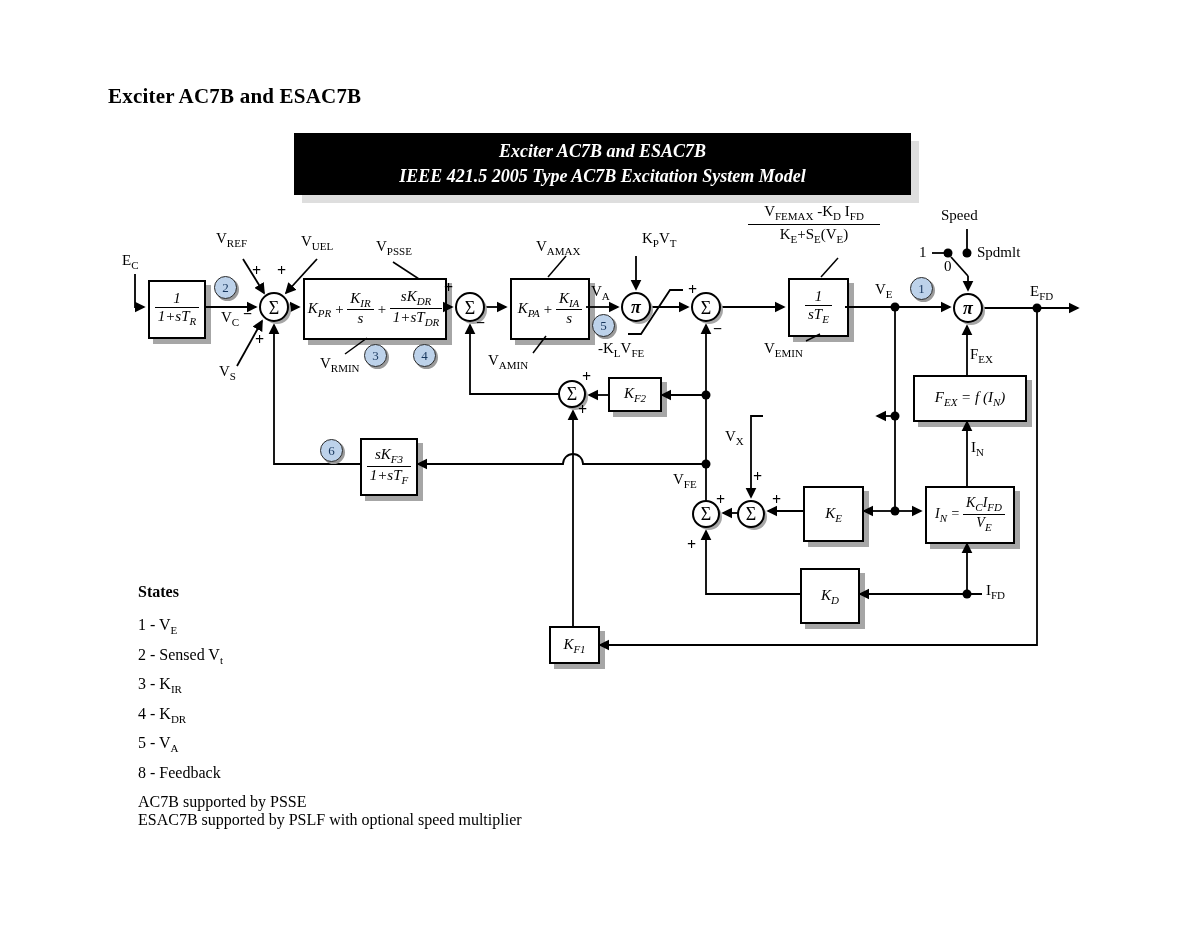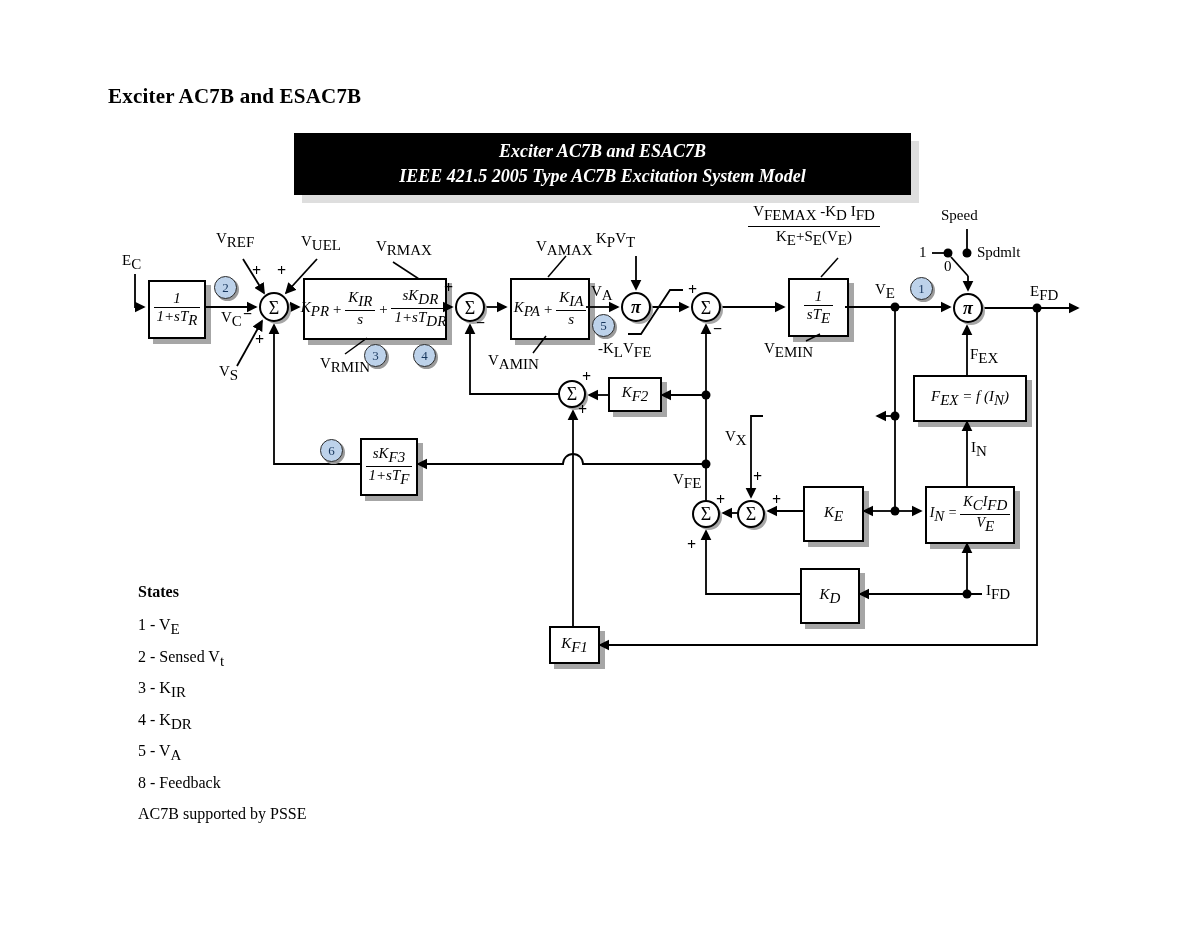--- a/index.html
+++ b/index.html
@@ -9,21 +9,21 @@
   .hdr{position:absolute;left:294px;top:133px;width:615px;height:60px;background:#000;
        box-shadow:8px 8px 0 0 #dedede;display:flex;flex-direction:column;justify-content:center;
        align-items:center;border:1px solid #000;}
   .hdr div{color:#fff;font-style:italic;font-weight:bold;font-size:18px;line-height:25px;white-space:nowrap;}
   .blk{position:absolute;background:#fff;border:2px solid #000;box-shadow:5px 5px 0 0 #a6a6a6;
        display:flex;align-items:center;justify-content:center;font-style:italic;font-size:15px;
        white-space:nowrap;z-index:1;gap:3px;}
   .frac{display:inline-block;text-align:center;vertical-align:middle;line-height:1.05;}
   .frac .num{display:block;padding:0 3px;}
   .frac .den{display:block;border-top:1.5px solid #000;padding:1px 3px 0 3px;}
-  sub{font-size:15px;vertical-align:-4px;font-style:inherit;}
+  sub{font-size:11px;vertical-align:-4px;font-style:inherit;}
   .lb{position:absolute;font-size:15px;white-space:nowrap;z-index:3;}
   .sgn{position:absolute;font-size:16px;font-weight:bold;z-index:3;}
   .badge{position:absolute;width:21px;height:21px;border-radius:50%;background:#bdd2ea;
          border:1.5px solid #2b2b2b;box-shadow:2px 2px 0 0 #9a9a9a;display:flex;align-items:center;
          justify-content:center;font-size:13px;color:#17365d;z-index:4;}
   .fracbox{position:absolute;text-align:center;font-size:15px;z-index:3;}
   .fracbox .fb-num{border-bottom:1.7px solid #000;padding:0 2px 2px 2px;white-space:nowrap;}
   .fracbox .fb-den{padding-top:1px;white-space:nowrap;}
   .states{position:absolute;left:138px;top:583px;font-size:16px;z-index:3;}
   .st-h{font-weight:bold;margin-bottom:15px;}
@@ -236,25 +236,25 @@
       <circle class="dot" cx="948" cy="253" r="4.5"></circle>
       <circle class="dot" cx="967" cy="253" r="4.5"></circle>
     </g>
   </svg>
 
   <div class="lb" style="left:122px;top:252px"><span>E</span><sub>C</sub></div>
   <div class="lb" style="left:221px;top:309px"><span>V</span><sub>C</sub></div>
   <div class="lb" style="left:219px;top:363px"><span>V</span><sub>S</sub></div>
   <div class="lb" style="left:216px;top:230px"><span>V</span><sub>REF</sub></div>
   <div class="lb" style="left:301px;top:233px"><span>V</span><sub>UEL</sub></div>
-  <div class="lb" style="left:376px;top:238px"><span>V</span><sub>RMAX</sub></div>
+  <div class="lb" style="left:376px;top:238px"><span>V</span><sub>PSSE</sub></div>
   <div class="lb" style="left:320px;top:355px"><span>V</span><sub>RMIN</sub></div>
   <div class="lb" style="left:536px;top:238px"><span>V</span><sub>AMAX</sub></div>
   <div class="lb" style="left:488px;top:352px"><span>V</span><sub>AMIN</sub></div>
-  <div class="lb" style="left:596px;top:230px"><span>K</span><sub>P</sub><span>V</span><sub>T</sub></div>
+  <div class="lb" style="left:642px;top:230px"><span>K</span><sub>P</sub><span>V</span><sub>T</sub></div>
   <div class="lb" style="left:591px;top:283px"><span>V</span><sub>A</sub></div>
   <div class="lb" style="left:598px;top:340px"><span>-K</span><sub>L</sub><span>V</span><sub>FE</sub></div>
   <div class="lb" style="left:875px;top:281px"><span>V</span><sub>E</sub></div>
   <div class="lb" style="left:764px;top:340px"><span>V</span><sub>EMIN</sub></div>
   <div class="lb" style="left:941px;top:207px"><span>Speed</span></div>
   <div class="lb" style="left:919px;top:244px"><span>1</span></div>
   <div class="lb" style="left:944px;top:258px"><span>0</span></div>
   <div class="lb" style="left:977px;top:244px"><span>Spdmlt</span></div>
   <div class="lb" style="left:1030px;top:283px"><span>E</span><sub>FD</sub></div>
   <div class="lb" style="left:725px;top:428px"><span>V</span><sub>X</sub></div>
@@ -304,15 +304,16 @@
 
   <div class="states">
     <div class="st-h">States</div>
     <div class="st-i"><span>1 - V</span><sub>E</sub></div>
     <div class="st-i"><span>2 - Sensed V</span><sub>t</sub></div>
     <div class="st-i"><span>3 - K</span><sub>IR</sub></div>
     <div class="st-i"><span>4 - K</span><sub>DR</sub></div>
     <div class="st-i"><span>5 - V</span><sub>A</sub></div>
     <div class="st-i"><span>8 - Feedback</span><sub></sub></div>
     <div class="st-n">AC7B supported by PSSE</div>
+    <div class="st-n">ESAC7B supported by PSLF with optional speed multiplier</div>
   </div>
 
 </div>
 
 </body></html>

